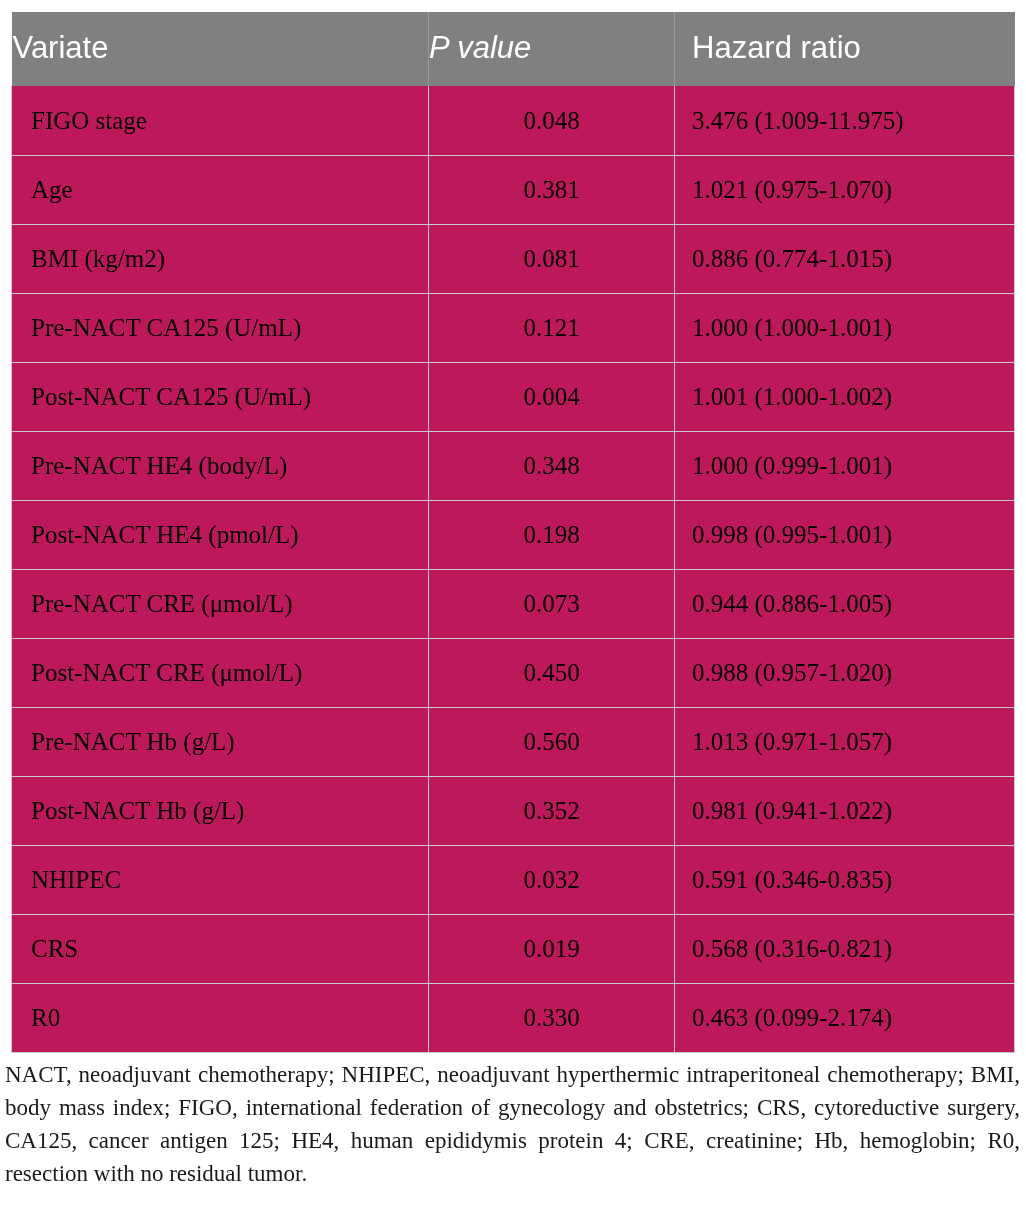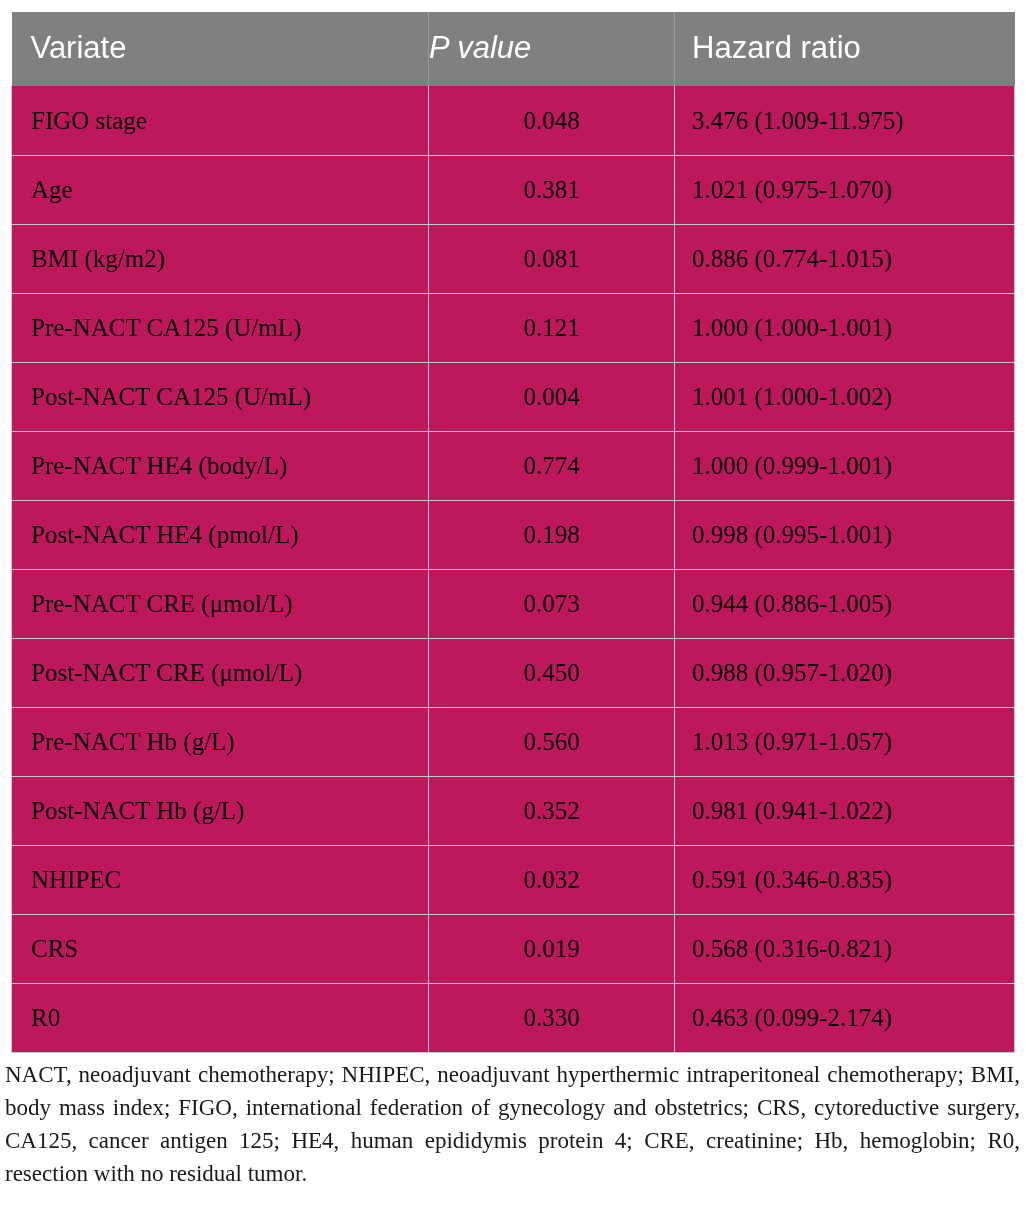--- a/index.html
+++ b/index.html
@@ -43,21 +43,21 @@
     font-size: 31px;
     line-height: 1;
     height: 70px;
     padding: 0 0 4px 0;
     vertical-align: middle;
     border: none;
     border-right: 1px solid #9a9a9a;
   }
   thead th.th-variate {
     text-align: left;
-    padding-left: 19px;
+    padding-left: 1px;
   }
   thead th.th-pvalue {
     text-align: left;
     font-style: italic;
   }
   thead th.th-hr {
     text-align: left;
     padding-left: 17px;
     border-right: none;
   }
@@ -143,21 +143,21 @@
           <td class="td-pvalue">0.121</td>
           <td class="td-hr">1.000 (1.000-1.001)</td>
         </tr>
         <tr>
           <td class="td-variate">Post-NACT CA125 (U/mL)</td>
           <td class="td-pvalue">0.004</td>
           <td class="td-hr">1.001 (1.000-1.002)</td>
         </tr>
         <tr>
           <td class="td-variate">Pre-NACT HE4 (body/L)</td>
-          <td class="td-pvalue">0.774</td>
+          <td class="td-pvalue">0.348</td>
           <td class="td-hr">1.000 (0.999-1.001)</td>
         </tr>
         <tr>
           <td class="td-variate">Post-NACT HE4 (pmol/L)</td>
           <td class="td-pvalue">0.198</td>
           <td class="td-hr">0.998 (0.995-1.001)</td>
         </tr>
         <tr>
           <td class="td-variate">Pre-NACT CRE (μmol/L)</td>
           <td class="td-pvalue">0.073</td>

